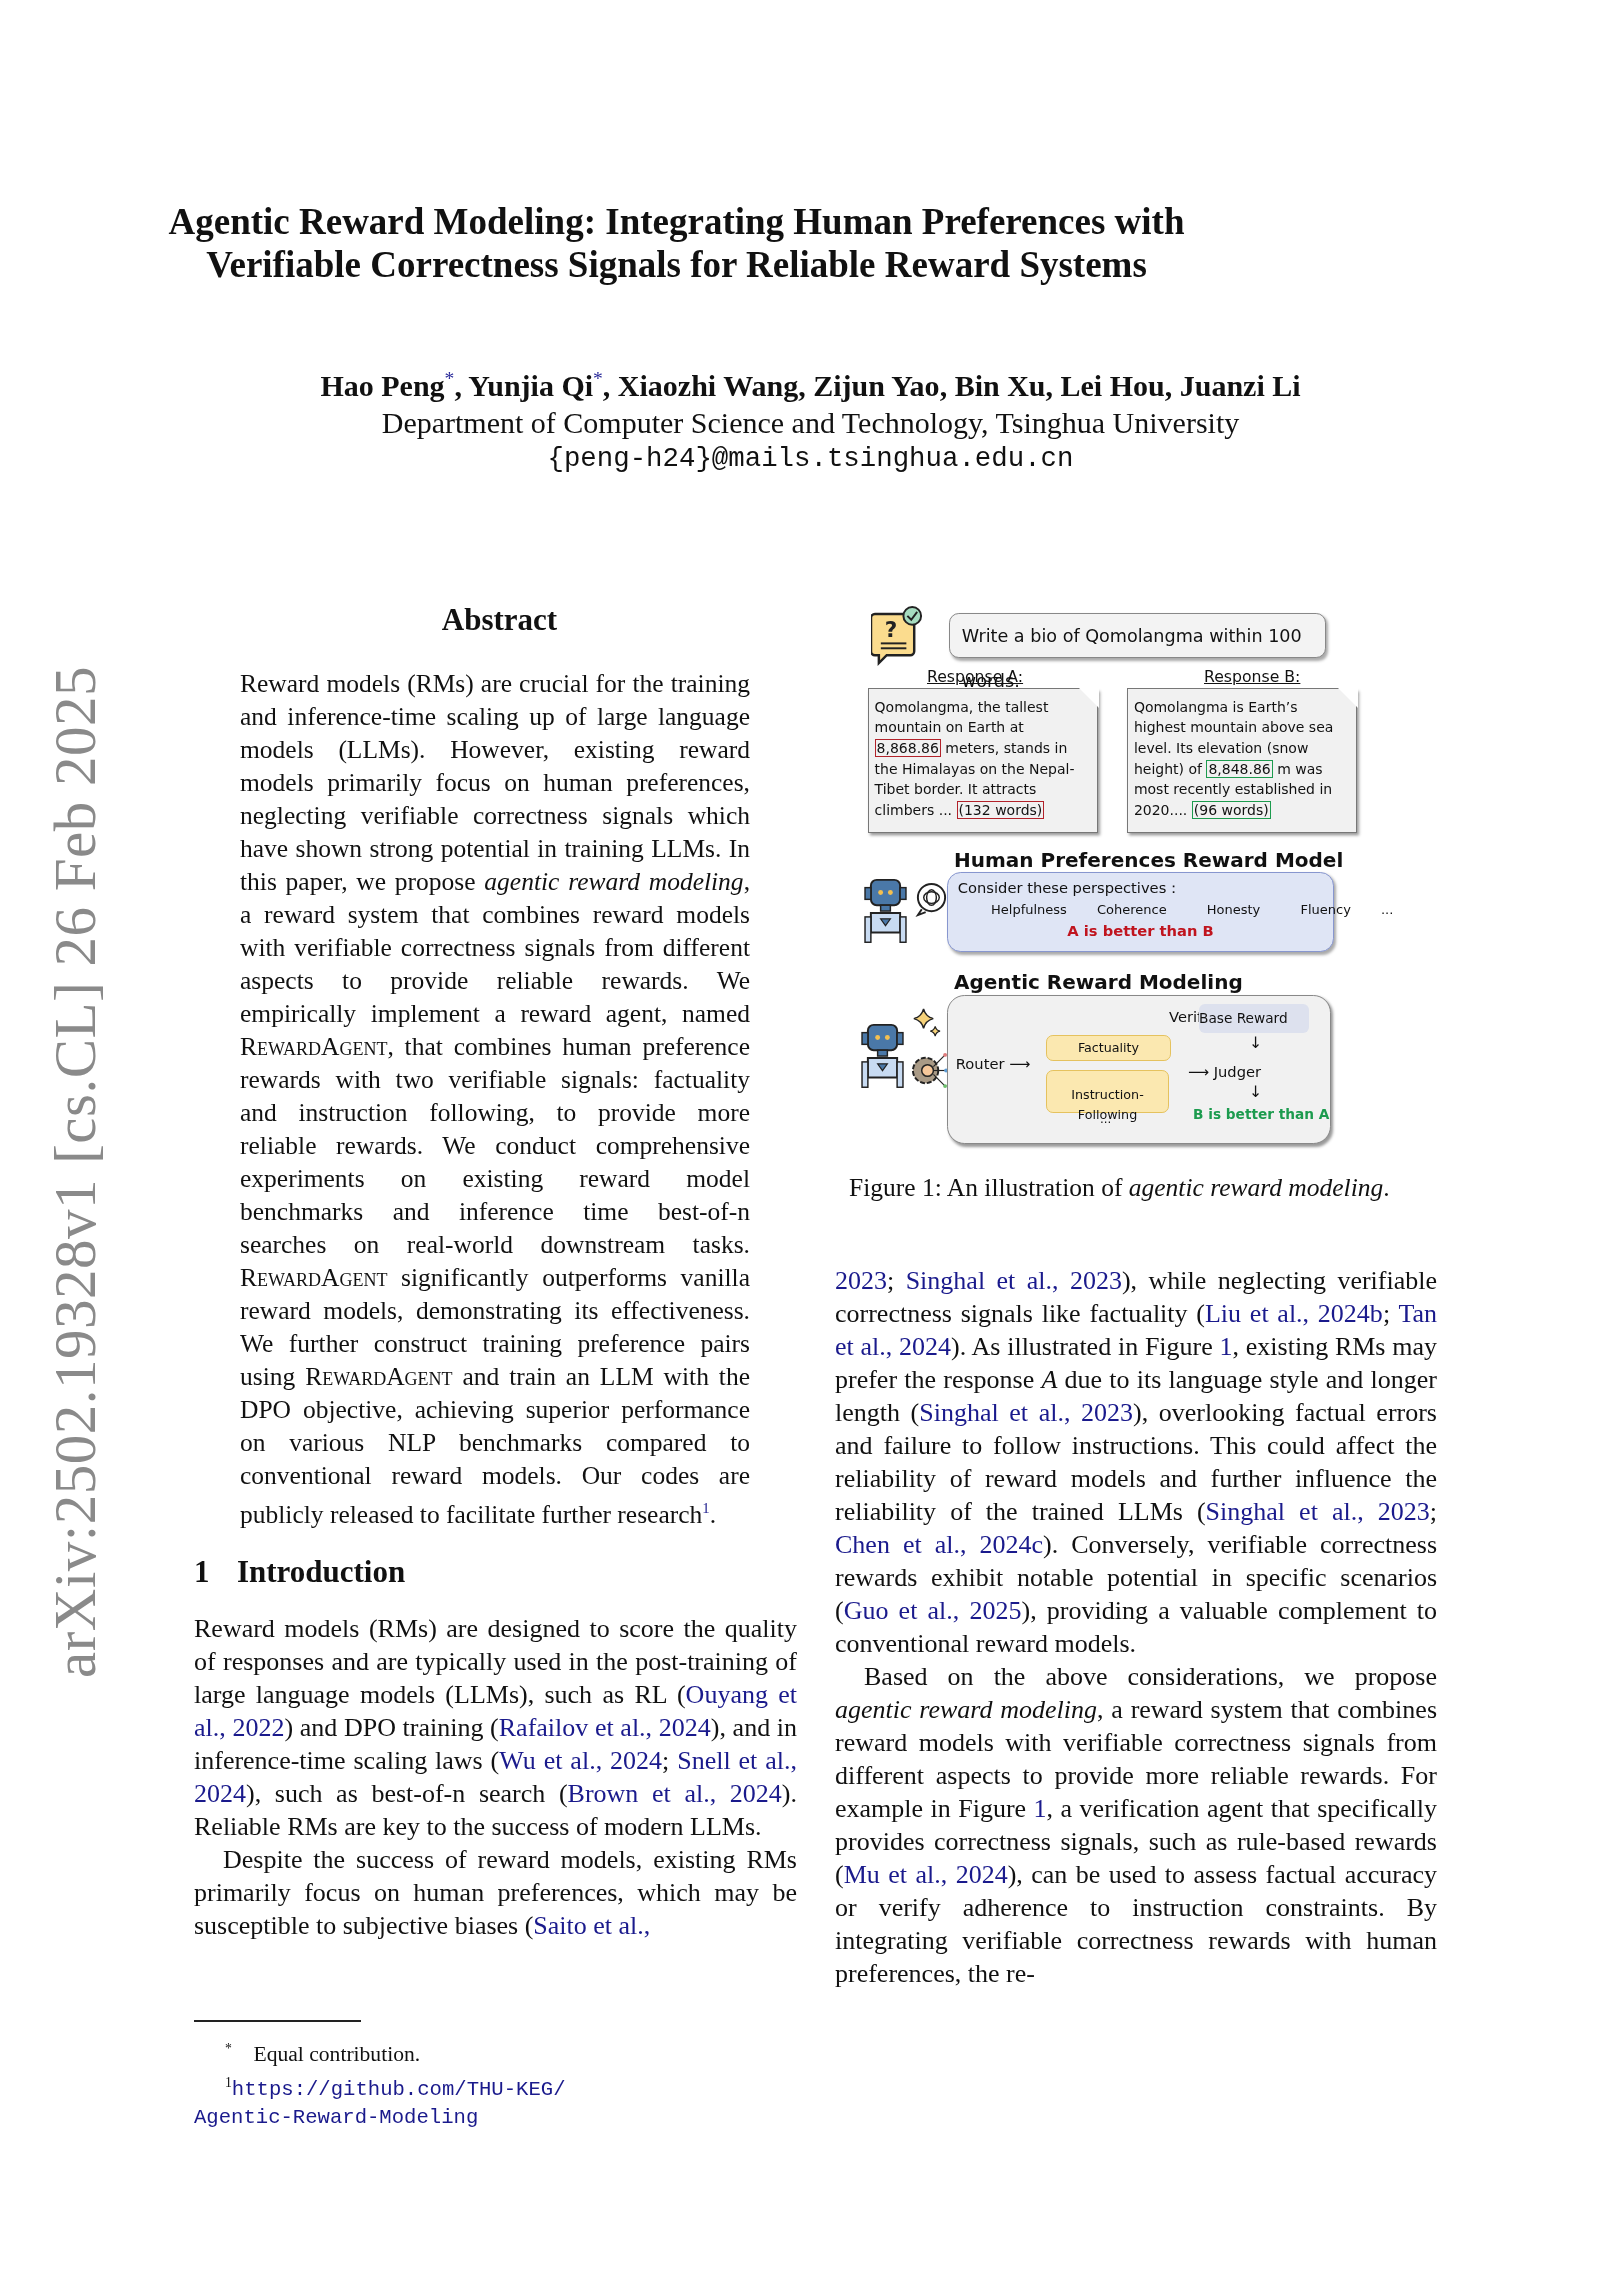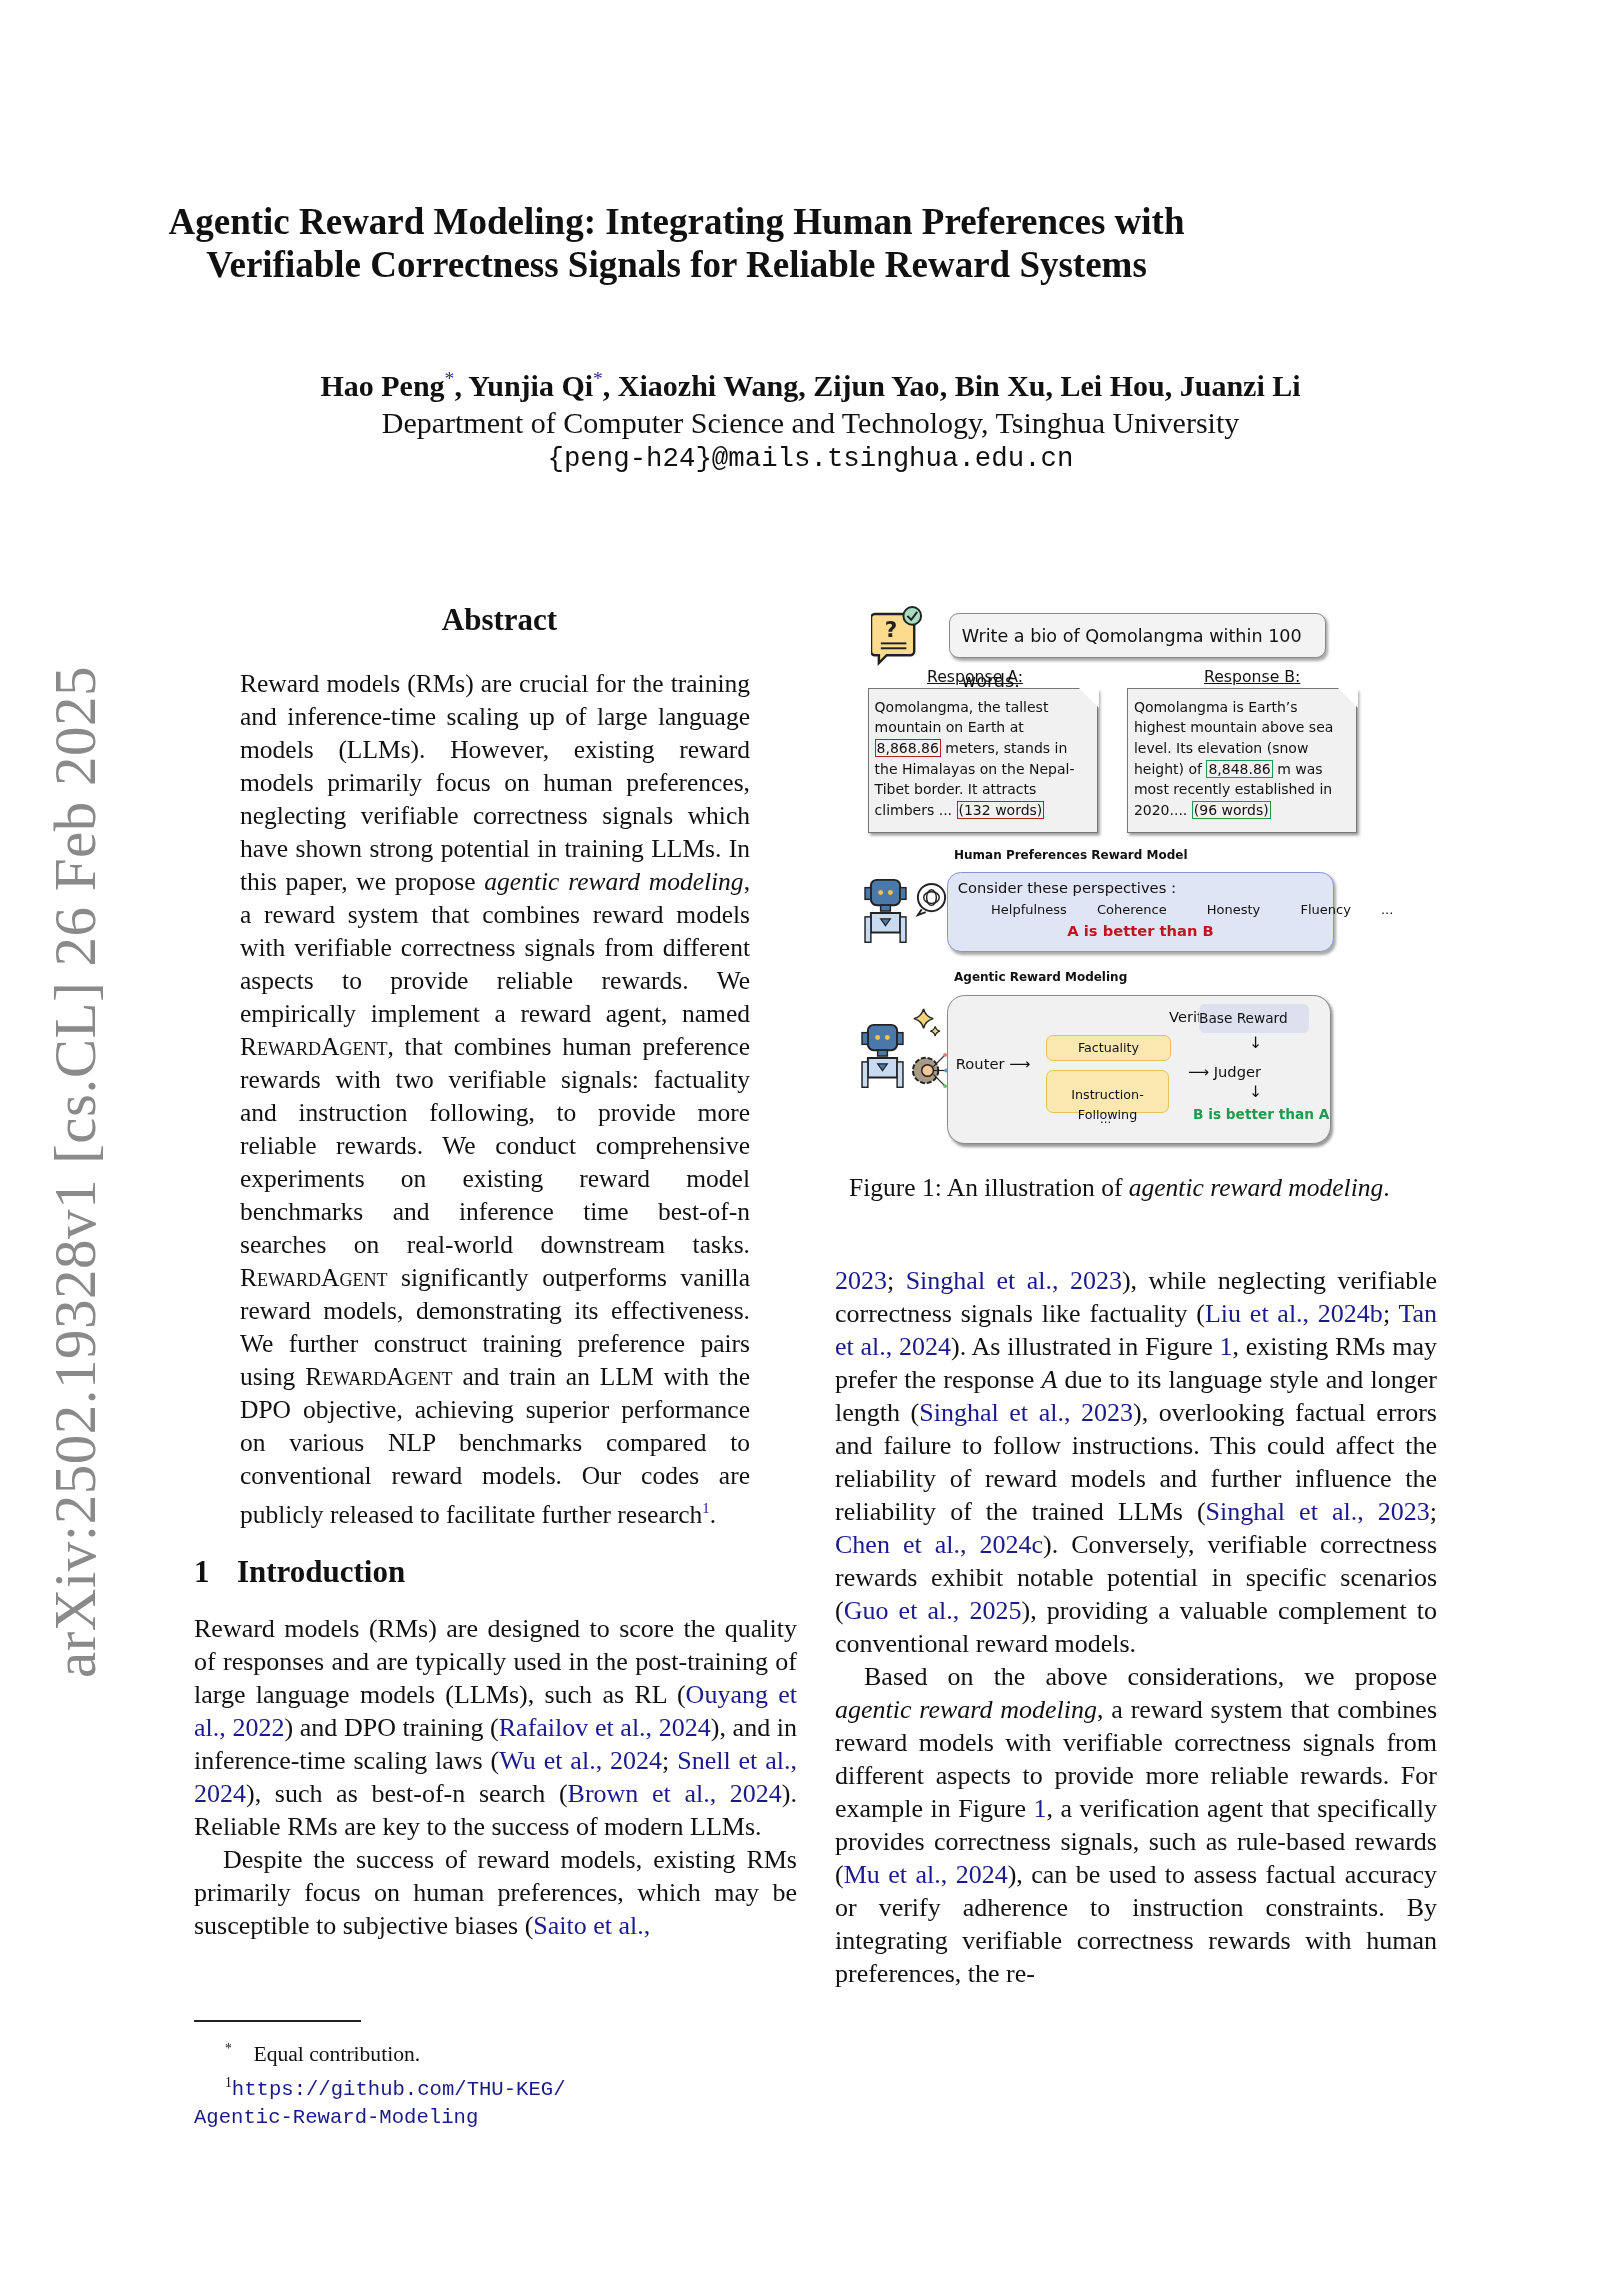--- a/index.html
+++ b/index.html
@@ -46,21 +46,21 @@
   .prompt-box { position:absolute; left:96px; top:14.7px; width:377px; height:45px; border:1.5px solid #888;
                 border-radius:9.8px; background:#f3f3f3; box-shadow:2px 2.9px 2.9px #aaa;
                 font-size:17.6px; line-height:45px; padding-left:11.8px; box-sizing:border-box; }
   .resp-label { position:absolute; font-size:15.7px; top:69px;text-decoration:underline; }
   .resp-box { position:absolute; top:90px; width:230px; height:145px; background:#f1f1f1; border:1.5px solid #777;
               box-shadow:2px 2.9px 2.9px #999; font-size:14px; line-height:20.6px; padding:7.8px 5.9px; box-sizing:border-box; }
   .resp-box .fold { position:absolute; right:-2px; top:-2px; width:0; height:0; border-top:21.6px solid #fff;
                     border-left:21.6px solid transparent; }
   .hl-red { border:1.5px solid #b2222a; padding:0 1px; }
   .hl-green { border:1.5px solid #1c9b4e; padding:0 1px; }
-  .sec-label { position:absolute; font-weight:bold; font-size:12px; }
+  .sec-label { position:absolute; font-weight:bold; font-size:20px; }
   .hp-box { position:absolute; left:94px; top:274px; width:385px; height:78px; background:#dfe5f5; border:1.5px solid #8796cf;
             border-radius:13.7px; box-shadow:2px 2.9px 2.9px #aaa; }
   .hp-box .l1 { position:absolute; left:9.8px; top:5.9px; font-size:14.7px; }
   .hp-box .l2 { position:absolute; left:43px; top:29px; font-size:13px; word-spacing:5.9px; }
   .hp-box .l3 { position:absolute; left:0; width:100%; top:49px; text-align:center; color:#c0141e; font-weight:bold; font-size:14.7px; }
   .arm-box { position:absolute; left:94px; top:397px; width:382px; height:147px; background:#f1f1f1; border:1.5px solid #888;
              border-radius:17.6px; box-shadow:2px 2.9px 2.9px #999; }
   .arm-box .txt { position:absolute; white-space:nowrap; }
   .yellow { position:absolute; background:#fbe8b0; border:1.5px solid #e5c25e; border-radius:6.9px; text-align:center; font-size:12.7px; }
   .base-reward { position:absolute; background:#dde1ee; border-radius:5.9px; font-size:13.7px; text-align:left; }

